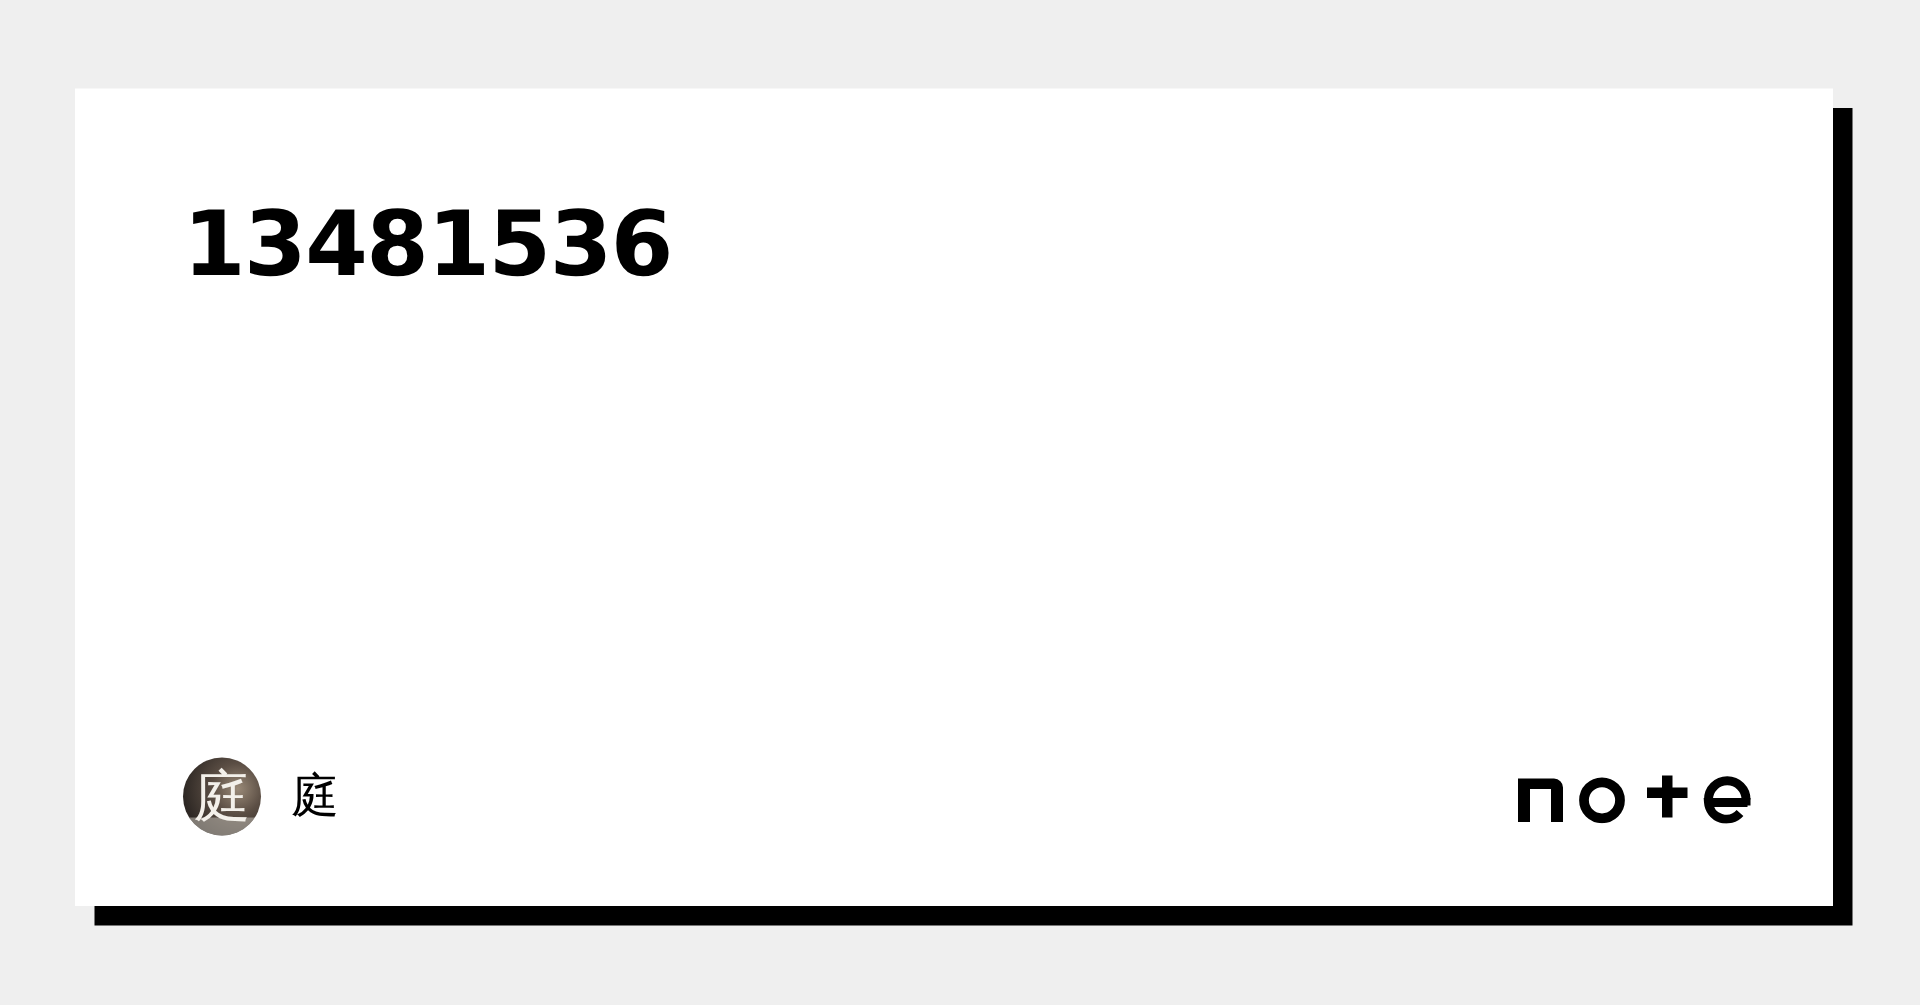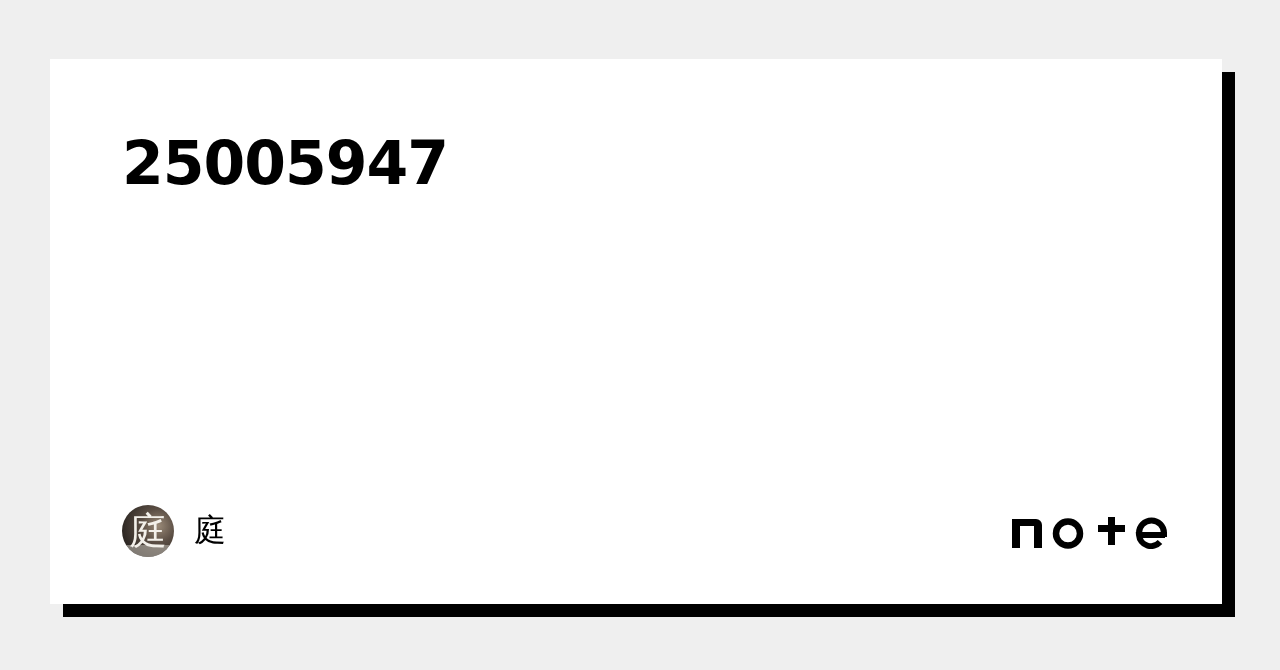--- a/index.html
+++ b/index.html
@@ -16,21 +16,21 @@
             align-items:center; justify-content:center; color:#f3f0ea; font-size:38px; font-family:"DejaVu Serif", serif; }
   .avatar .floor { position:absolute; left:0; bottom:0; width:52px; height:12px; background:#b7b2aa; opacity:.6; }
   .author-name { margin-left:20px; font-size:32px; color:#000; font-family:"DejaVu Sans", sans-serif; }
   .logo { position:absolute; left:960px; top:454px; width:158px; height:36px; }
 </style>
 </head>
 <body>
 
 <div class="shadow"></div>
 <div class="card">
-  <h1 class="title">25005947</h1>
+  <h1 class="title">13481536</h1>
 
   <div class="author">
     <div class="avatar">
       <div class="floor"></div>
       <div class="glyph">庭</div>
     </div>
     <span class="author-name">庭</span>
   </div>
 
   <svg class="logo" viewBox="0 0 158 36">

